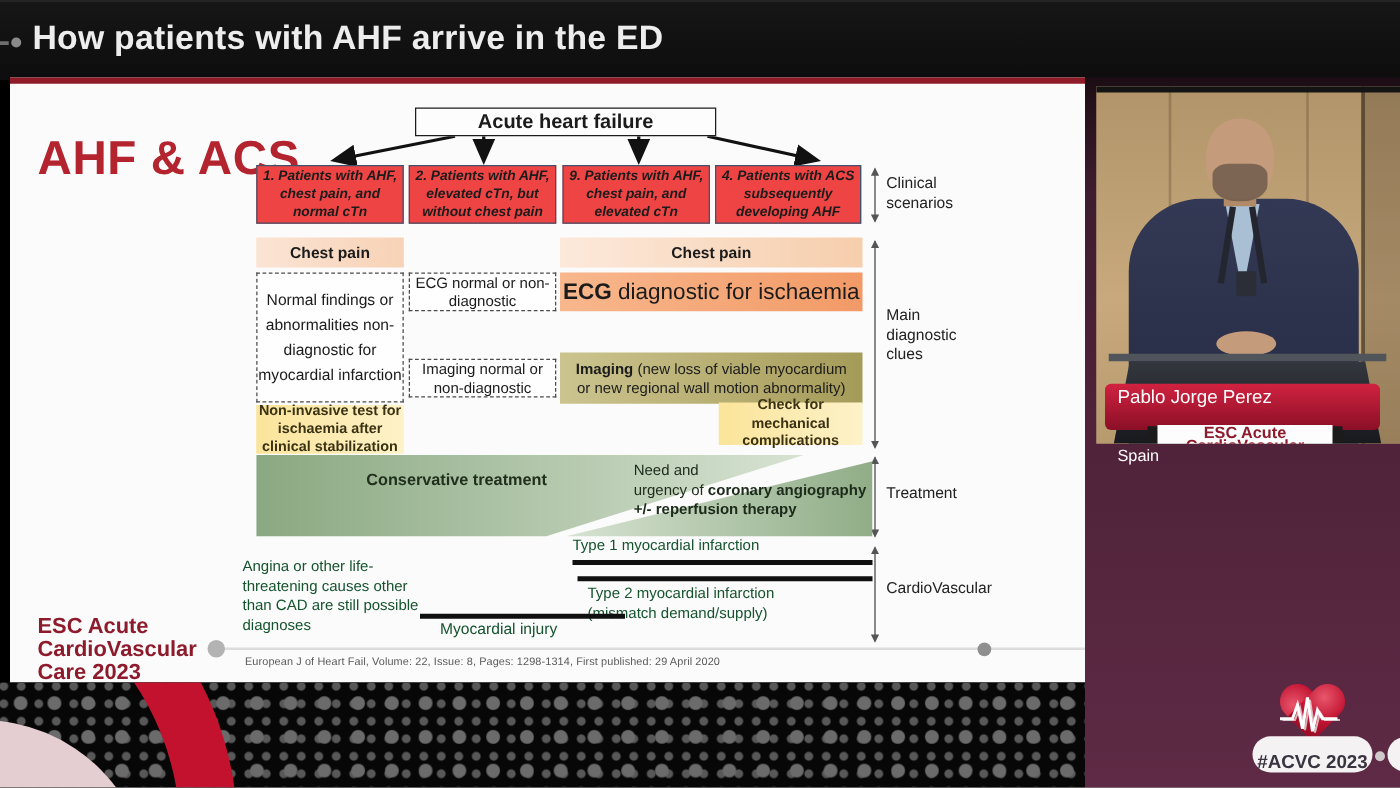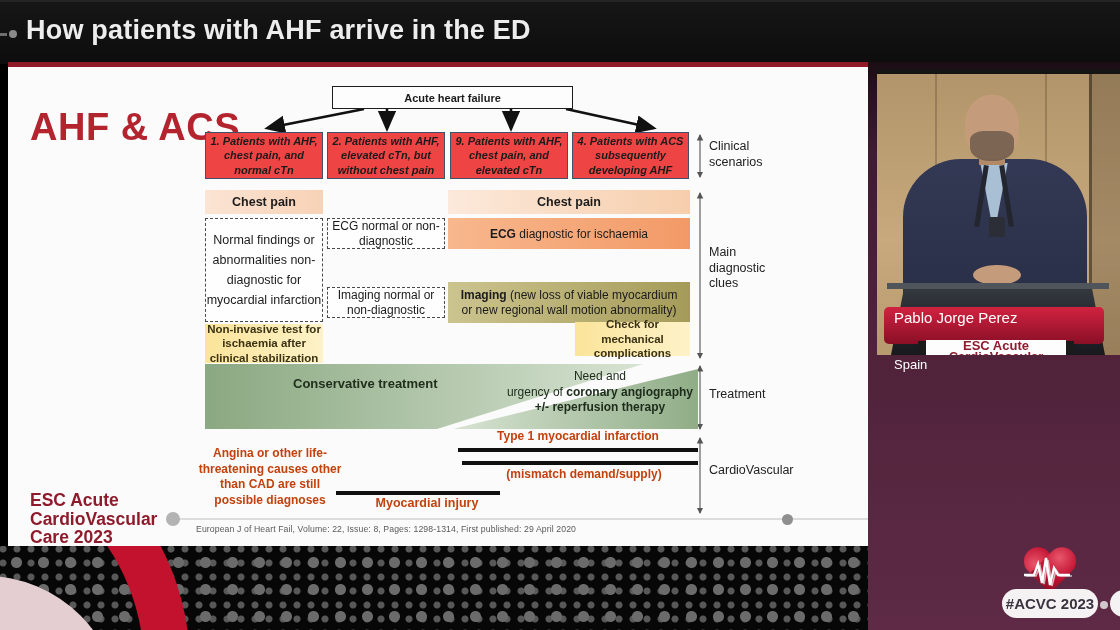--- a/index.html
+++ b/index.html
@@ -13,36 +13,36 @@
   
   #topbar{left:0;top:0;width:1120px;height:62px;background:linear-gradient(180deg,#161616,#0d0d0d);border-top:2px solid #242424;}
   #topbar .dash{left:0;top:31px;width:7px;height:3px;background:#6e6e6e;}
   #topbar .dot{left:9px;top:28px;width:8px;height:8px;border-radius:50%;background:#8a8a8a;}
   #page-title{left:26px;top:13px;font-size:27px;font-weight:bold;color:#ededed;letter-spacing:.2px;}
 
   
   #slide{left:8px;top:62px;width:860px;height:484px;background:#fbfbfb;border-top:5px solid #8f1b28;box-sizing:border-box;}
   #slide-title{left:22px;top:6px;font-size:38px;font-weight:bold;color:#b3242f;letter-spacing:.5px;margin-top:33px;}
   .box{box-sizing:border-box;display:flex;align-items:center;justify-content:center;text-align:center;color:#1b1b1b;}
-  #root-box{left:324px;top:19px;width:241px;height:23px;background:#fdfdfd;border:1.6px solid #1d1d1d;font-size:11px;font-weight:bold;}
+  #root-box{left:324px;top:19px;width:241px;height:23px;background:#fdfdfd;border:1.6px solid #1d1d1d;font-size:16px;font-weight:bold;}
   .scenario{top:65px;height:47px;width:118px;background:#ef4444;border:1.6px solid #41506b;font-size:11px;font-weight:bold;font-style:italic;line-height:1.3;padding:1px 3px;}
   .peach{background:linear-gradient(90deg,#fbe4d4,#f7d2b6);font-weight:bold;font-size:12.5px;}
   .dashed{background:#fefefe;border:1.6px dashed #4a4a4a;font-size:12px;line-height:1.25;}
-  .orange{background:linear-gradient(90deg,#f8b78d,#f29a67);font-size:12px;}
+  .orange{background:linear-gradient(90deg,#f8b78d,#f29a67);font-size:18px;}
   .grayrow{background:linear-gradient(90deg,#c3c3c3,#dedede);font-size:12.5px;}
   .graysm{background:linear-gradient(180deg,#dcdcdc,#a7a7a7);font-size:10px;line-height:1.15;}
   .olive{background:linear-gradient(90deg,#ccc48f,#a59b59);font-size:12px;line-height:1.25;align-items:center;}
   .yellow{background:linear-gradient(90deg,#fbe49a,#fdf2c8);font-size:11.5px;font-weight:bold;line-height:1.25;color:#3a3214;}
   .seclabel{font-size:12.5px;color:#222;line-height:1.25;width:78px;}
   .bold{font-weight:bold;}
   #treat-wrap{left:197px;top:295px;width:493px;height:69px;}
   #conservative{left:40px;top:14px;font-size:13px;font-weight:bold;color:#20301d;margin-left:48px;}
-  #need-text{right:5px;top:7px;text-align:center;font-size:12px;line-height:1.3;color:#1c2b1a;}
+  #need-text{right:5px;top:7px;text-align:left;font-size:12px;line-height:1.3;color:#1c2b1a;}
   .thickline{background:#101010;height:3.5px;}
-  .ptext{font-size:12px;color:#c2410c;line-height:1.3;text-align:center;font-weight:bold;}
+  .ptext{font-size:12px;color:#14532d;line-height:1.3;}
   #esc-brand{left:22px;top:424px;font-size:17.5px;font-weight:bold;color:#8e1b2c;line-height:1.06;}
   #citation{left:188px;top:457px;font-size:8.7px;color:#5a5a5a;letter-spacing:.1px;}
   #scrub-track{left:165px;top:451px;width:695px;height:2px;background:#dcdcdc;}
   #scrub-handle{left:158px;top:445px;width:14px;height:14px;border-radius:50%;background:#b3b3b3;}
   #scrub-dot{left:774px;top:447px;width:11px;height:11px;border-radius:50%;background:#8f8f8f;}
 
   
   #right-col{left:868px;top:62px;width:252px;height:568px;background:linear-gradient(180deg,#1c0d14 0%,#3f1c2f 16%,#4e2239 45%,#5e2a45 100%);}
   #video{left:9px;top:7px;width:243px;height:286px;overflow:hidden;background:linear-gradient(180deg,#b2946a,#c7a97d 60%,#b89a6f);}
   #video .seam1{left:58px;top:0;width:2px;height:286px;background:rgba(60,45,25,.25);}
@@ -79,21 +79,21 @@
   #red-band{left:-330px;top:-140px;width:520px;height:520px;border-radius:50%;border:46px solid #c2122d;box-sizing:border-box;background:transparent;}
 
   
   #heart-wrap{left:1006px;top:544px;width:88px;height:62px;}
   #heart{left:16px;top:4px;width:56px;height:50px;}
   #heart:before,#heart:after{content:"";position:absolute;left:28px;top:0;width:28px;height:45px;
     background:radial-gradient(circle at 35% 30%, #e8576b 0%, #c31434 50%, #8f0c22 100%);
     border-radius:28px 28px 0 0;transform:rotate(-45deg);transform-origin:0 100%;}
   #heart:after{left:0;transform:rotate(45deg);transform-origin:100% 100%;}
   #ecg-svg{left:14px;top:10px;}
-  #hashtag-pill{left:1002px;top:589px;width:96px;height:29px;background:#f4f2f2;border-radius:15px;display:flex;align-items:center;justify-content:center;
+  #hashtag-pill{left:1002px;top:589px;width:96px;height:29px;background:#f4f2f2;border-radius:15px;display:flex;align-items:flex-end;justify-content:center;
     font-size:15px;font-weight:bold;color:#3a3340;}
   #pill-dot{left:1100px;top:601px;width:8px;height:8px;border-radius:50%;background:#cfc9cc;}
   #pill-partial{left:1110px;top:590px;width:18px;height:27px;background:#f4f2f2;border-radius:14px 0 0 14px;}
 </style>
 </head>
 <body>
 
 <div id="topbar" class="abs">
   <div class="abs dash"></div>
   <div class="abs dot"></div>
@@ -173,20 +173,21 @@
       <span>Need and</span><br>
       <span>urgency of </span><span class="bold">coronary angiography</span><br>
       <span class="bold">+/- reperfusion therapy</span>
     </div>
   </div>
 
   <div class="abs ptext" style="left:450px;top:362px;width:240px">Type 1 myocardial infarction</div>
   <div class="abs thickline" style="left:450px;top:381px;width:240px"></div>
   <div class="abs thickline" style="left:454px;top:394px;width:236px"></div>
   <div class="abs ptext" style="left:462px;top:400px;width:228px">
+    <span style="display:block">Type 2 myocardial infarction</span>
     <span style="display:block">(mismatch demand/supply)</span>
   </div>
   <div class="abs ptext" style="left:186px;top:379px;width:152px">Angina or other life-threatening causes other than CAD are still possible diagnoses</div>
   <div class="abs thickline" style="left:328px;top:424px;width:164px"></div>
   <div class="abs ptext" style="left:344px;top:428px;width:150px;font-size:12.5px">Myocardial injury</div>
 
   <div id="esc-brand" class="abs">
     <span style="display:block">ESC Acute</span>
     <span style="display:block">CardioVascular</span>
     <span style="display:block">Care 2023</span>

